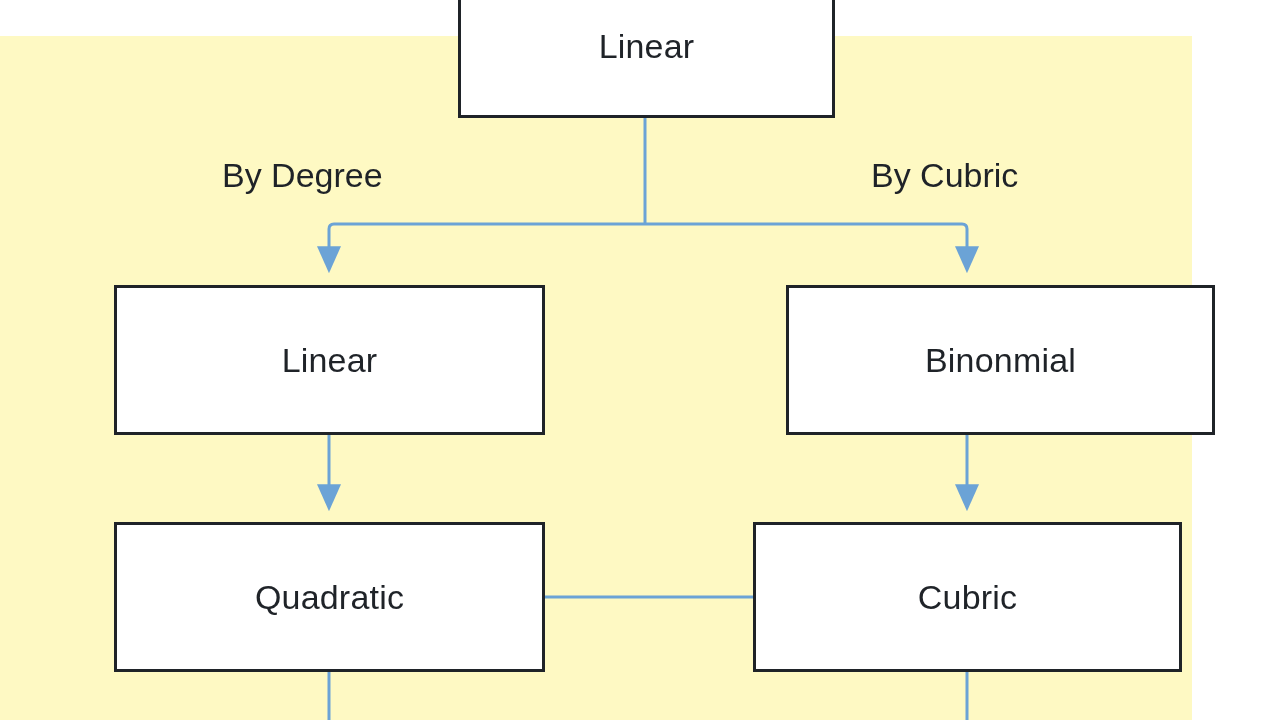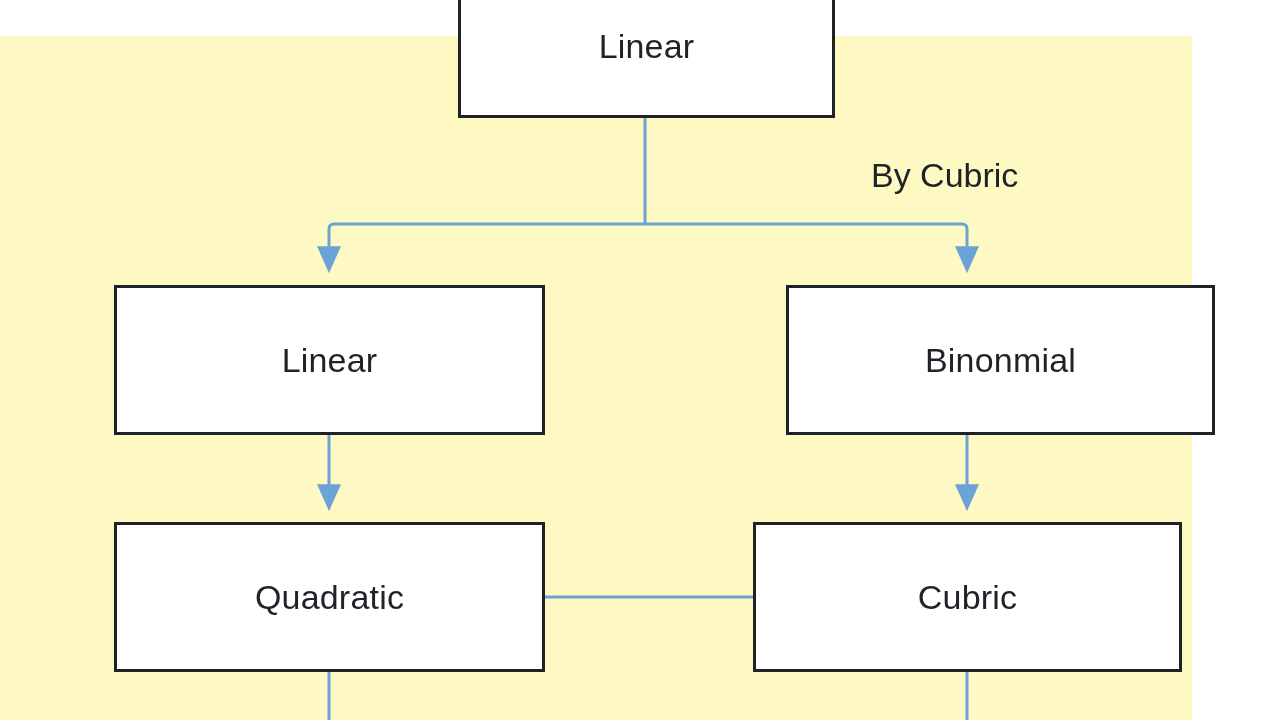--- a/index.html
+++ b/index.html
@@ -106,16 +106,17 @@
   </div>
 
   <div class="node" id="node-quad">
     <span class="node-label">Quadratic</span>
   </div>
 
   <div class="node" id="node-cubric">
     <span class="node-label">Cubric</span>
   </div>
 
+  <div class="edge-label" id="label-by-degree">By Degree</div>
 
   <div class="edge-label" id="label-by-terms">By Cubric</div>
 
 </div>
 
 </body></html>

